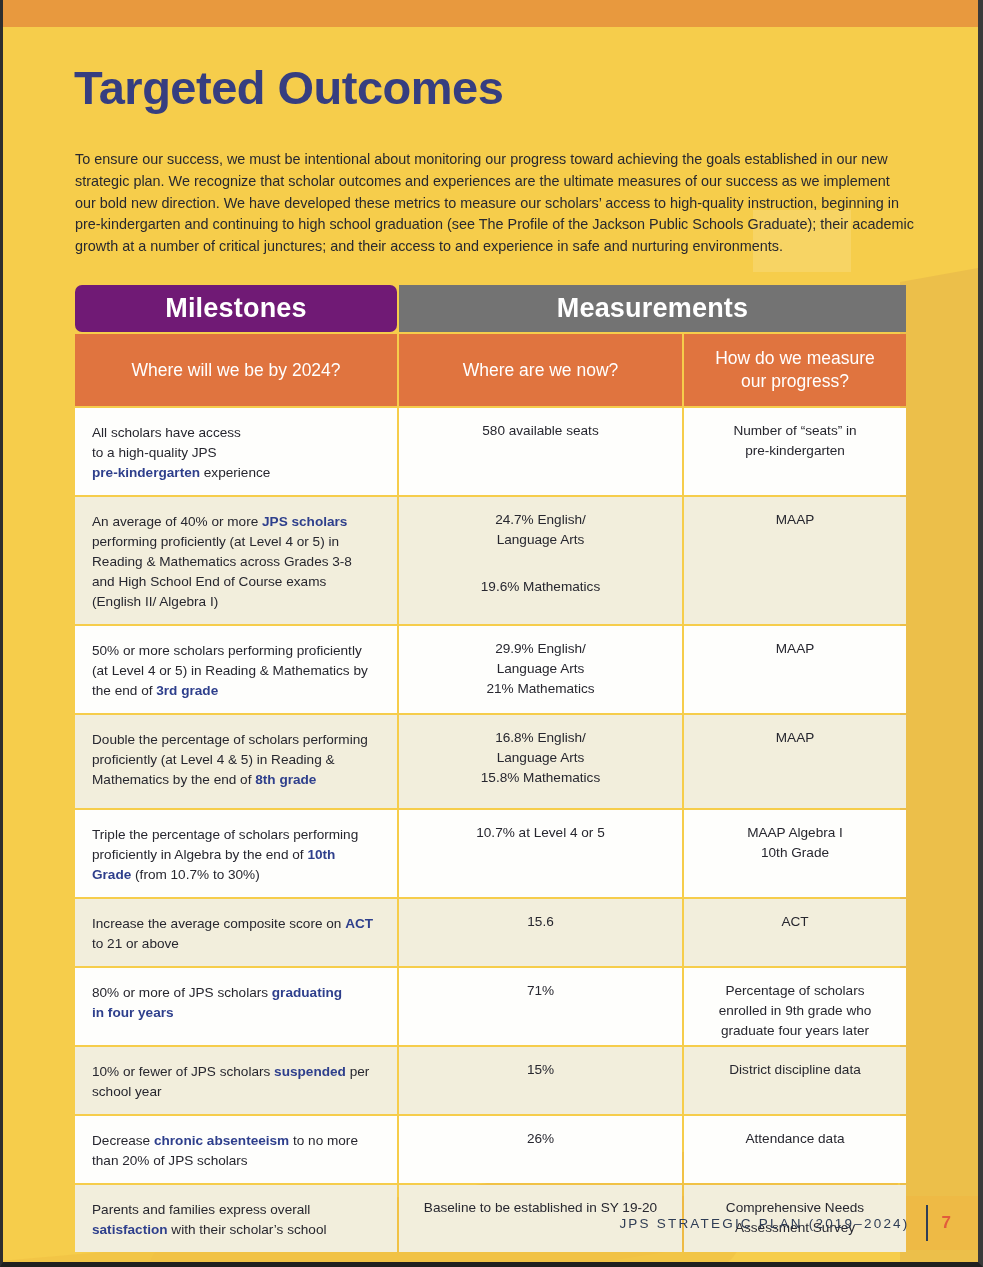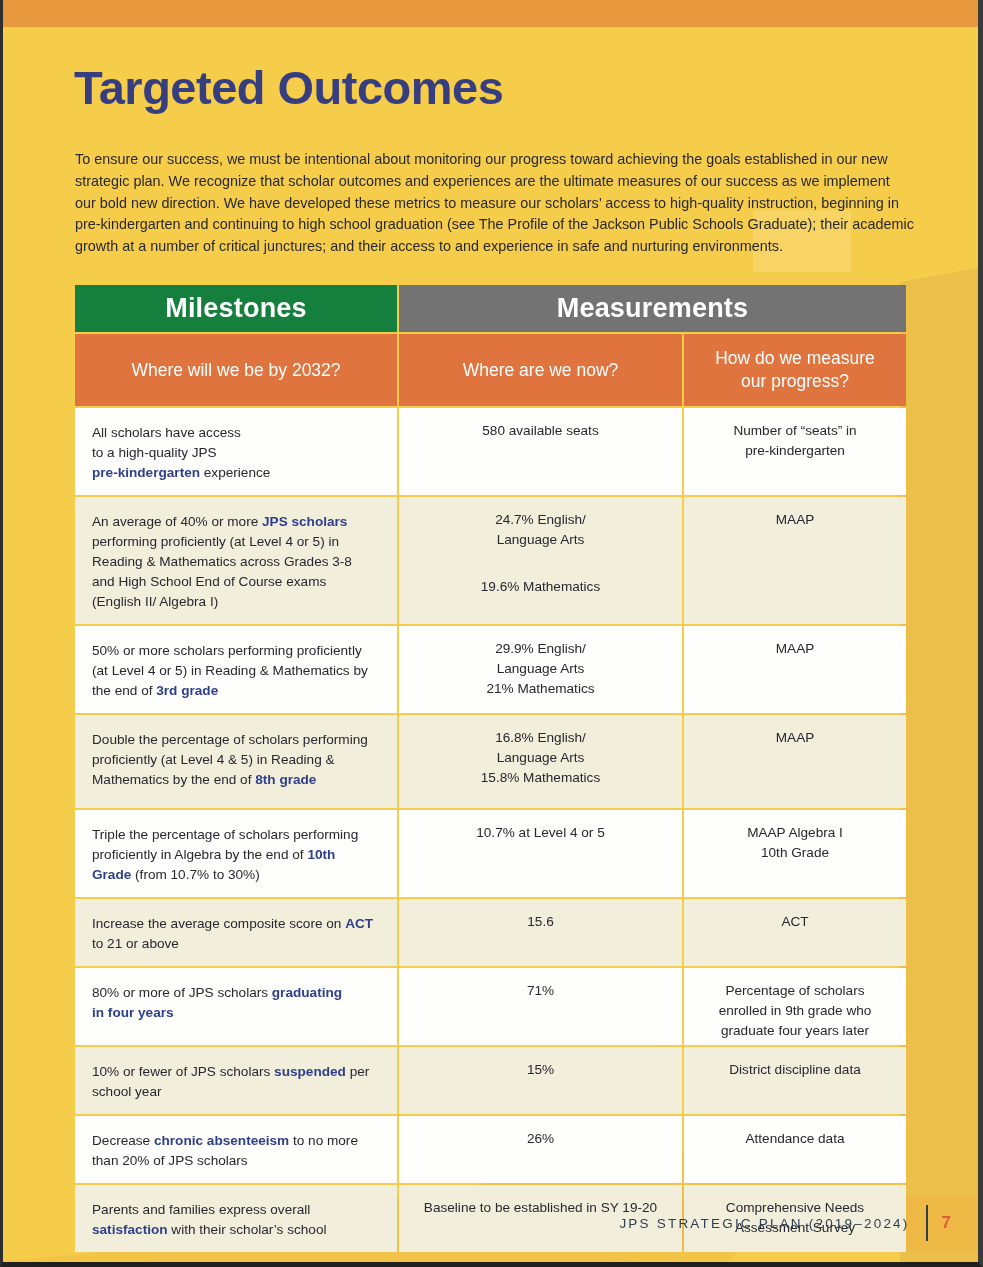--- a/index.html
+++ b/index.html
@@ -51,21 +51,21 @@
   .ot-table{ position:absolute; left:72px; top:285px; width:831px; }
   .grid-row{ display:grid; column-gap:2px; margin-bottom:2px; }
   .hdr-row{ grid-template-columns:322px 507px; }
   .sub-row{ grid-template-columns:322px 283px 222px; }
   .body-row{ grid-template-columns:322px 283px 222px; }
 
   .hdr-cell{
     height:47px; display:flex; align-items:center; justify-content:center;
     color:#ffffff; font-size:27px; font-weight:800; letter-spacing:0.2px;
   }
-  .hdr-milestones{ background:#15803d; }
+  .hdr-milestones{ background:#701a75;border-radius:7px; }
   .hdr-measurements{ background:#737373; }
 
   .sub-cell{
     height:72px; background:#e0743f; color:#ffffff;
     display:flex; align-items:center; justify-content:center; text-align:center;
     font-size:17.5px; font-weight:500; line-height:23px; white-space:pre-line;
   }
 
   .cell{ font-size:13.6px; line-height:20px; color:#27272f; }
   .row-white .cell{ background:#fefefc; }
@@ -120,21 +120,21 @@
 our bold new direction. We have developed these metrics to measure our scholars’ access to high-quality instruction, beginning in
 pre-kindergarten and continuing to high school graduation (see The Profile of the Jackson Public Schools Graduate); their academic
 growth at a number of critical junctures; and their access to and experience in safe and nurturing environments.</p>
 
     <div class="ot-table">
       <div class="grid-row hdr-row">
         <div class="hdr-cell hdr-milestones">Milestones</div>
         <div class="hdr-cell hdr-measurements">Measurements</div>
       </div>
       <div class="grid-row sub-row">
-        <div class="sub-cell">Where will we be by 2032?</div>
+        <div class="sub-cell">Where will we be by 2024?</div>
         <div class="sub-cell">Where are we now?</div>
         <div class="sub-cell">How do we measure
 our progress?</div>
       </div>
       <div id="rows">
           <div class="grid-row body-row row-white">
             <div class="cell milestone"><span>All scholars have access
 to a high-quality JPS
 </span><span class="hl">pre-kindergarten</span><span> experience</span></div>
             <div class="cell now"><p>580 available seats</p></div>

